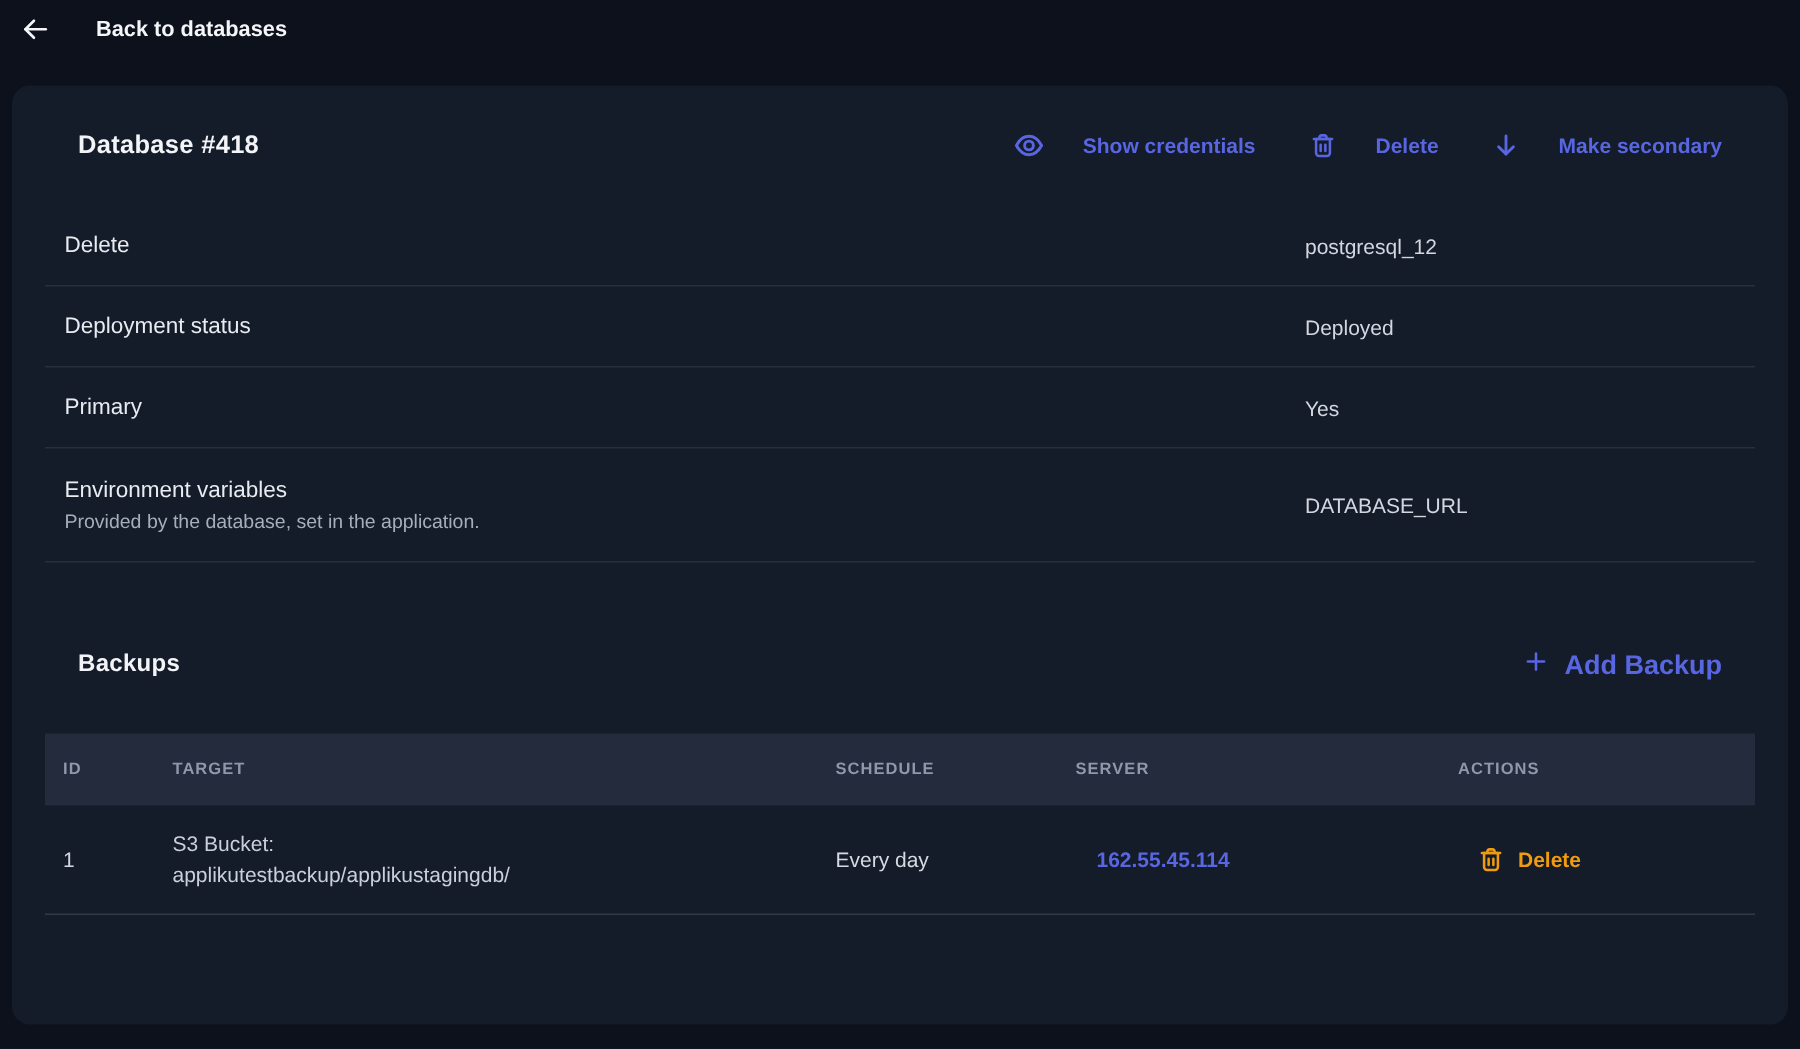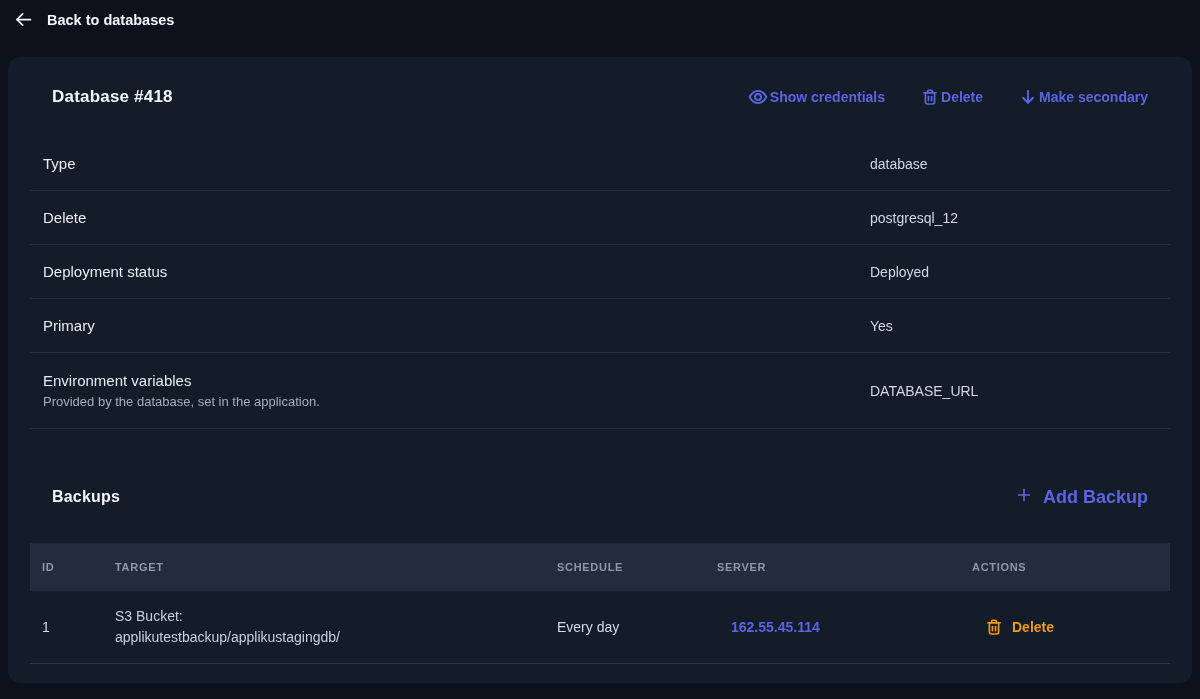--- a/index.html
+++ b/index.html
@@ -19,37 +19,37 @@
   *{box-sizing:border-box;margin:0;padding:0;}
   html,body{width:1200px;height:699px;overflow:hidden;}
   body{
     background:var(--page-bg);
     font-family:"Liberation Sans", sans-serif;
     -webkit-font-smoothing:antialiased;
   }
   
   .topbar{height:57px;padding:9px 0 0 13px;}
   .back-btn{
-    display:inline-flex;align-items:center;gap:13px;
+    display:inline-flex;align-items:center;gap:30px;
     color:#f4f6f9;font-size:14.5px;font-weight:700;cursor:pointer;
   }
   .back-btn svg{display:block;}
   
   .card{
     margin:0 8px;height:626px;background:var(--card-bg);
     border-radius:12px;padding:0 22px;
   }
   .card-header{
     height:80px;display:flex;align-items:center;justify-content:space-between;
     padding:16px 22px;
   }
   .card-title{font-size:17px;font-weight:700;color:var(--text-bright);letter-spacing:.2px;}
   .hdr-actions{display:flex;align-items:center;gap:36px;}
   .action-btn{
-    display:flex;align-items:center;gap:2px;color:var(--accent);
+    display:flex;align-items:center;gap:26px;color:var(--accent);
     font-size:14px;font-weight:700;cursor:pointer;white-space:nowrap;
   }
   .action-btn svg{display:block;}
   
   .detail-row{
     display:flex;align-items:center;height:54px;
     border-bottom:1px solid var(--divider);padding-left:13px;
   }
   .detail-row.tall{height:76px;gap:16px;}
   .row-label-wrap{flex:1 1 auto;}
@@ -141,26 +141,20 @@
             <path d="M8 2.4 V13"></path>
               <path d="M3.6 8.7 L8 13.1 l4.4 -4.4"></path>
           </svg>
         </span>
         <span>Make secondary</span>
       </div>
 
     </div>
   </div>
 
-  <div class="detail-row">
-    <div class="row-label-wrap">
-      <div class="row-label">Type</div>
-    </div>
-    <div class="row-value">database</div>
-  </div>
 
   <div class="detail-row">
     <div class="row-label-wrap">
       <div class="row-label">Delete</div>
     </div>
     <div class="row-value">postgresql_12</div>
   </div>
 
   <div class="detail-row">
     <div class="row-label-wrap">

